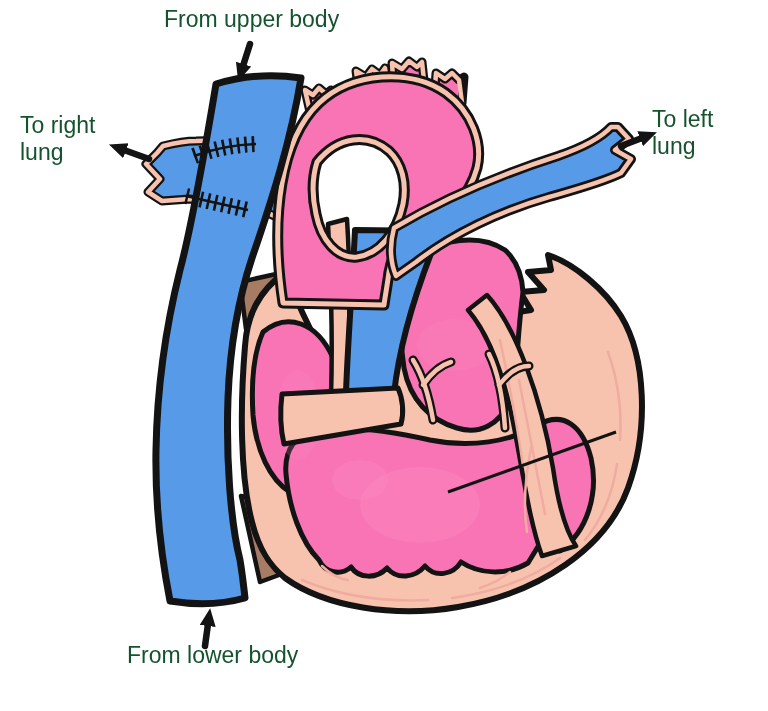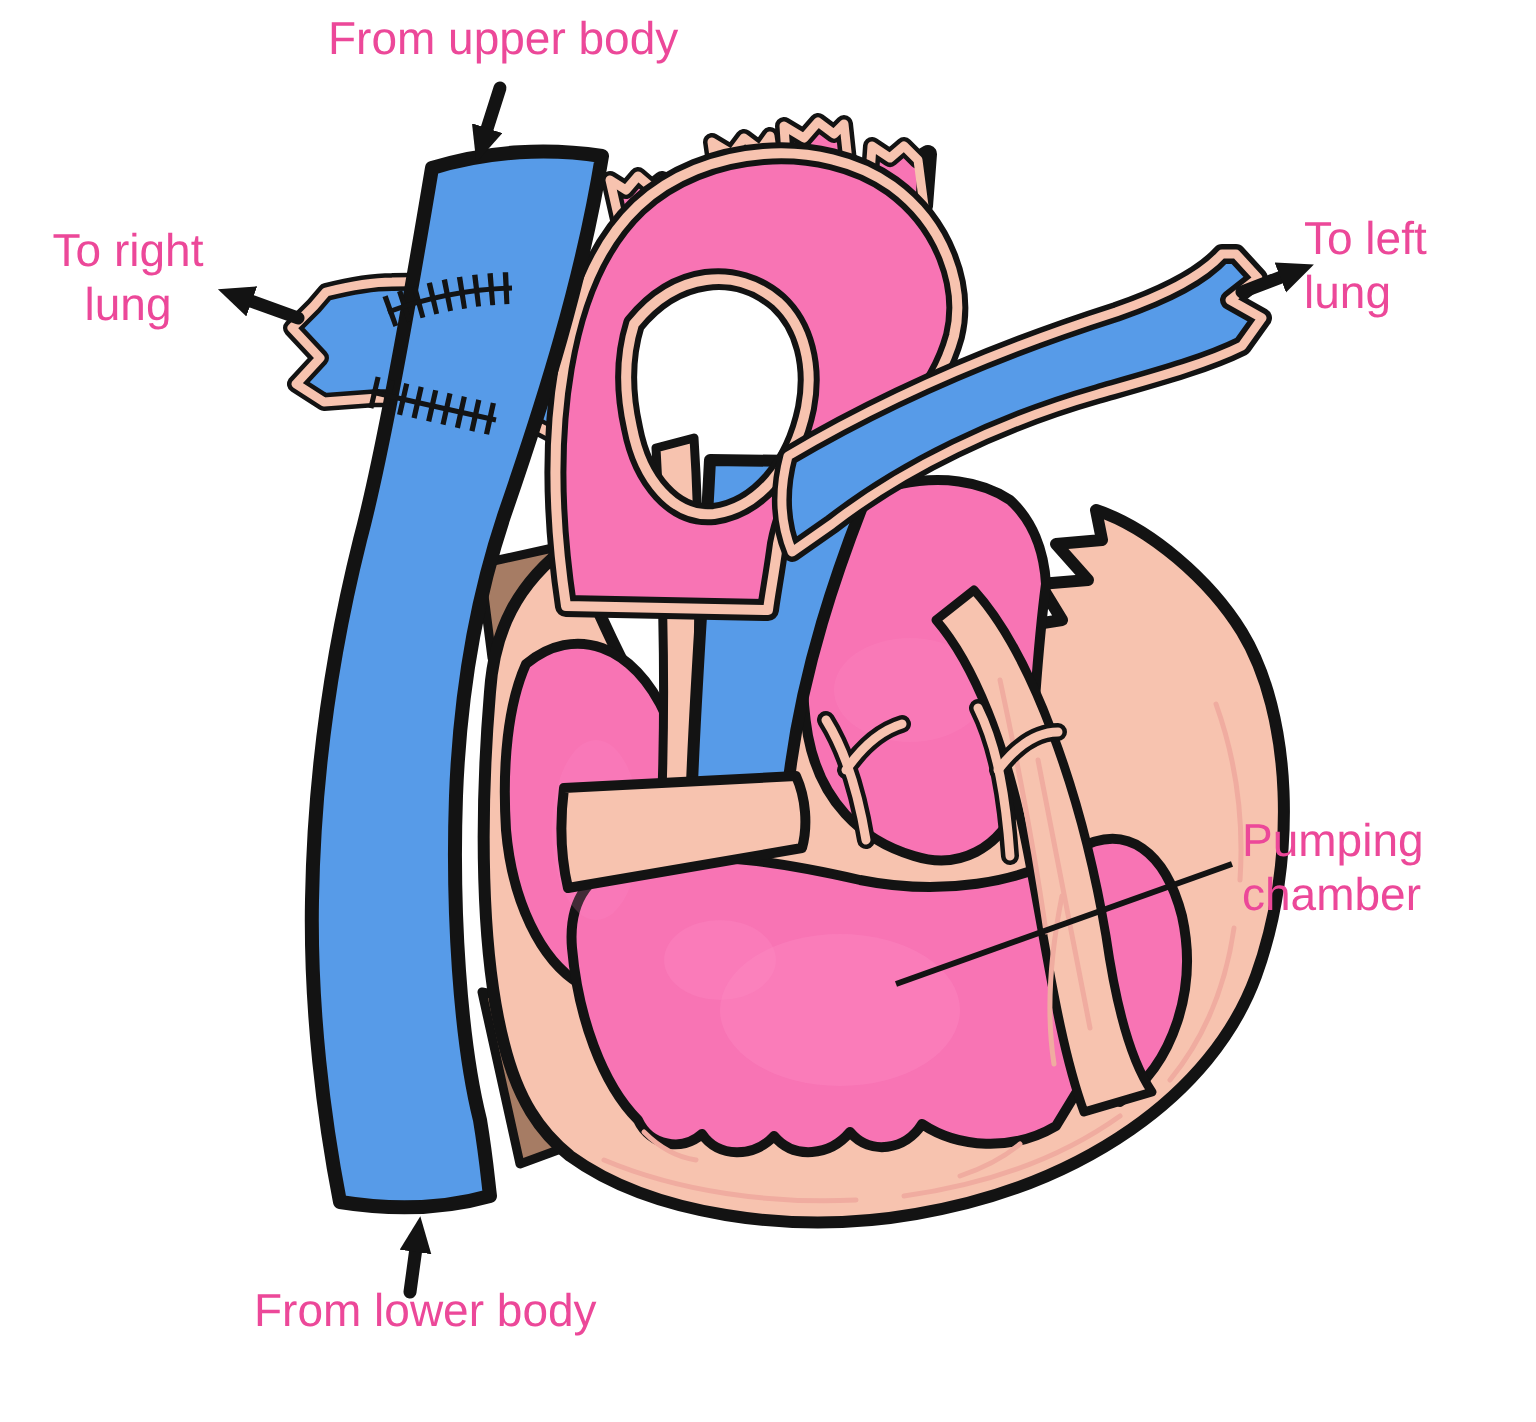--- a/index.html
+++ b/index.html
@@ -1,21 +1,21 @@
 <!DOCTYPE html>
 <html><head>
 <meta charset="utf-8">
 <style>
   html,body{margin:0;padding:0;background:#fff;}
   .stage{position:relative;width:768px;height:711px;background:#fff;overflow:hidden;
          font-family:"Liberation Sans",sans-serif;}
   .stage svg{position:absolute;left:0;top:0;}
-  .lbl{position:absolute;color:#ec4899;font-size:23px;line-height:27px;
+  .lbl{position:absolute;color:#14532d;font-size:23px;line-height:27px;
        white-space:pre-line;letter-spacing:0;}
-  .lbl.right{text-align:center;}
+  .lbl.right{text-align:left;}
   
   .o45{stroke:#131313;stroke-width:4.5;stroke-linejoin:round;}
   .o5 {stroke:#131313;stroke-width:5;stroke-linejoin:round;}
   .o6 {stroke:#131313;stroke-width:6;stroke-linejoin:round;}
   .o7 {stroke:#131313;stroke-width:7;stroke-linejoin:round;}
   .o9 {stroke:#131313;stroke-width:9;stroke-linejoin:round;}
   .o10{stroke:#131313;stroke-width:10;stroke-linejoin:round;}
   .o11{stroke:#131313;stroke-width:11;stroke-linejoin:round;}
   .rim45{stroke-width:4.5;fill:none;stroke-linejoin:round;}
   .rim5 {stroke-width:5;fill:none;stroke-linejoin:round;}
@@ -166,18 +166,16 @@
 </svg>
 
 <div class="lbl" style="left:164px;top:6px;">From upper body</div>
 
 <div class="lbl right" style="left:20px;top:112px;width:88px;">To right
 lung</div>
 
 <div class="lbl" style="left:652px;top:106px;">To left
 lung</div>
 
-<div class="lbl" style="left:621px;top:407px;">Pumping
-chamber</div>
 
 <div class="lbl" style="left:127px;top:642px;text-align:right;">From lower body</div>
 
 </div>
 
 </body></html>

